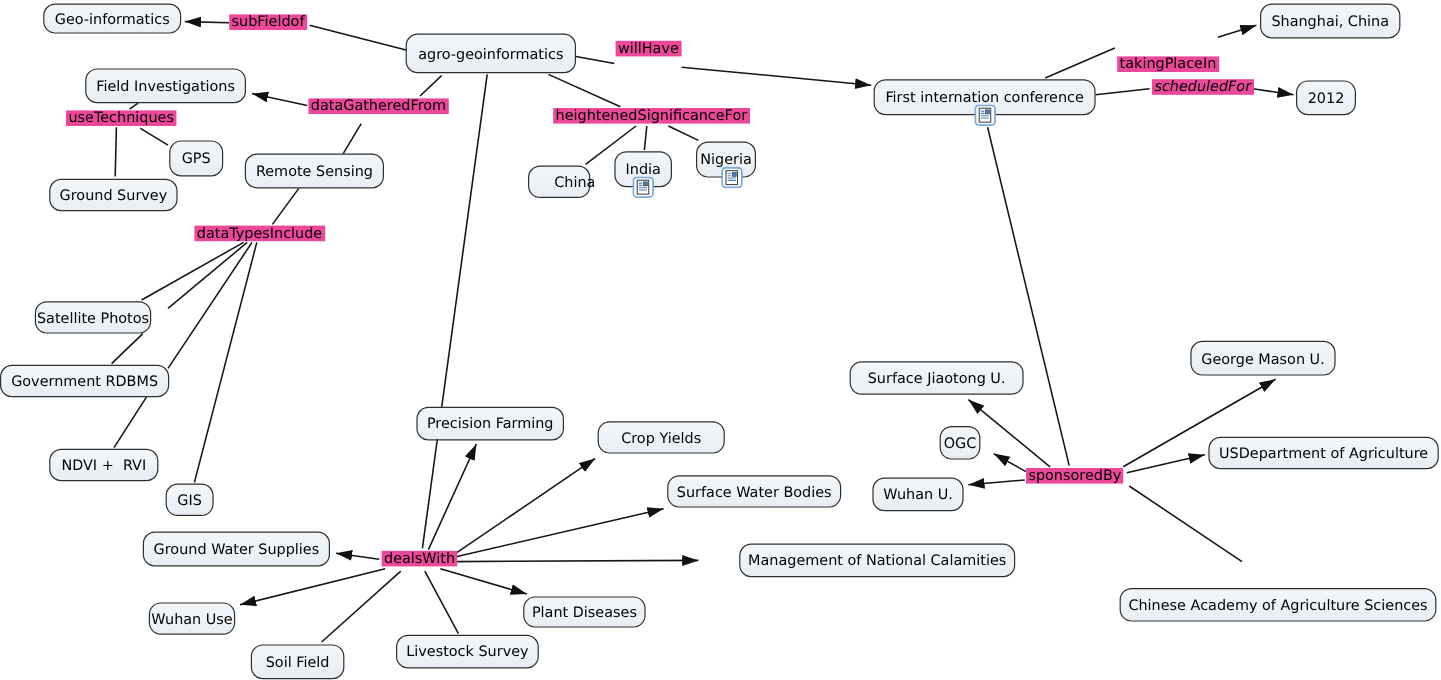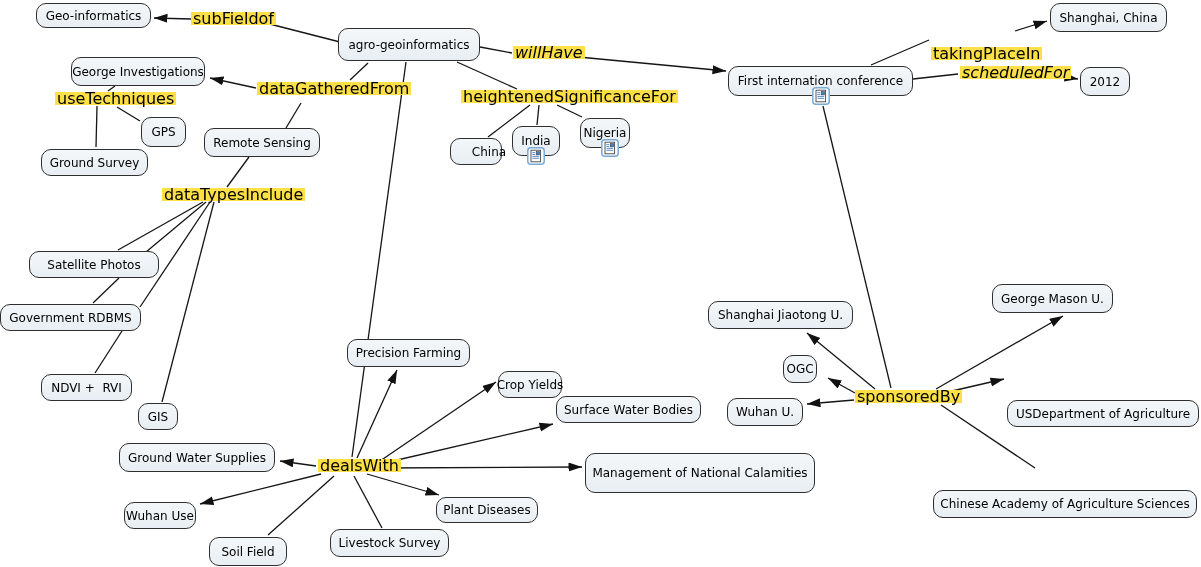--- a/index.html
+++ b/index.html
@@ -17,22 +17,22 @@
     background:linear-gradient(180deg,#f3f7fa 0%,#e8eef3 100%);
     border:1.4px solid #2f2f2f;
     border-radius:10px;
     font-size:12px;color:#000;
     white-space:pre;
     box-sizing:border-box;
     z-index:3;
   }
   .edge-label{
     position:absolute;
-    font-size:16px;line-height:13px;color:#000;
-    background:#fde047;
+    font-size:12px;line-height:13px;color:#000;
+    background:#ec4899;
     padding:0 2px;
     white-space:nowrap;
     z-index:2;
   }
   .res-icon{
     position:absolute;width:18px;height:18px;z-index:4;cursor:pointer;
   }
 </style>
 </head>
 <body>
@@ -85,39 +85,39 @@
       <line x1="854" y1="400" x2="807" y2="404" stroke="#151515" stroke-width="1.3" marker-end="url(#arrowhead)"></line>
       <line x1="936" y1="389" x2="1063" y2="316" stroke="#151515" stroke-width="1.3" marker-end="url(#arrowhead)"></line>
       <line x1="939" y1="394" x2="1004" y2="379" stroke="#151515" stroke-width="1.3" marker-end="url(#arrowhead)"></line>
       <line x1="941" y1="405" x2="1035" y2="468" stroke="#151515" stroke-width="1.3"></line>
     </svg>
   <div id="labels-layer">
       <div class="edge-label" style="left: 191px; top: 12px;">subFieldof</div>
       <div class="edge-label" style="left: 55px; top: 92px;">useTechniques</div>
       <div class="edge-label" style="left: 257px; top: 82px;">dataGatheredFrom</div>
       <div class="edge-label" style="left: 162px; top: 188px;">dataTypesInclude</div>
-      <div class="edge-label" style="left: 513px; top: 46px; font-style: italic;">willHave</div>
+      <div class="edge-label" style="left: 513px; top: 34px;">willHave</div>
       <div class="edge-label" style="left: 461px; top: 90px;">heightenedSignificanceFor</div>
       <div class="edge-label" style="left: 931px; top: 26px; margin-top: 21px;">takingPlaceIn</div>
       <div class="edge-label" style="left: 960px; top: 66px; font-style: italic;">scheduledFor</div>
       <div class="edge-label" style="left: 318px; top: 459px;">dealsWith</div>
       <div class="edge-label" style="left: 855px; top: 390px;">sponsoredBy</div>
     </div>
   <div id="nodes-layer">
       <div class="node" style="left: 36px; top: 3px; width: 115px; height: 25px;">Geo-informatics</div>
       <div class="node" style="left: 338px; top: 28px; width: 142px; height: 33px;">agro-geoinformatics</div>
-      <div class="node" style="left: 71px; top: 57px; width: 134px; height: 29px;">George Investigations</div>
+      <div class="node" style="left: 71px; top: 57px; width: 134px; height: 29px;">Field Investigations</div>
       <div class="node" style="left: 141px; top: 117px; width: 45px; height: 30px;">GPS</div>
       <div class="node" style="left: 41px; top: 149px; width: 107px; height: 27px;">Ground Survey</div>
       <div class="node" style="left: 204px; top: 128px; width: 116px; height: 29px;">Remote Sensing</div>
-      <div class="node" style="left: 29px; top: 251px; width: 130px; height: 27px;">Satellite Photos</div>
+      <div class="node" style="left: 29px; top: 251px; width: 97px; height: 27px;">Satellite Photos</div>
       <div class="node" style="left: 0px; top: 304px; width: 141px; height: 27px;">Government RDBMS</div>
       <div class="node" style="left: 41px; top: 374px; width: 91px; height: 27px;">NDVI +  RVI</div>
       <div class="node" style="left: 138px; top: 403px; width: 40px; height: 27px;">GIS</div>
-      <div class="node" style="left: 450px; top: 138px; width: 52px; height: 27px; padding-left: 26px;">China</div>
+      <div class="node" style="left: 440px; top: 138px; width: 52px; height: 27px; padding-left: 26px;">China</div>
       <div class="node" style="left: 512px; top: 126px; width: 48px; height: 30px;">India</div>
       <div class="res-icon" style="left: 527px; top: 147px;"><svg width="18" height="18" viewBox="0 0 18 18">
           <rect x="0.8" y="0.8" width="16.4" height="16.4" rx="3" fill="#ffffff" stroke="#78aad8" stroke-width="1.5"></rect>
           <rect x="4" y="3.2" width="9.6" height="11.6" fill="#ffffff" stroke="#444444" stroke-width="0.9"></rect>
           <rect x="9.2" y="4.6" width="3.3" height="3.3" fill="#4d7fbe" stroke="#223344" stroke-width="0.5"></rect>
           <line x1="5.4" y1="5.6" x2="8.2" y2="5.6" stroke="#4d7fbe" stroke-width="0.9"></line>
           <line x1="5.4" y1="7.5" x2="8.2" y2="7.5" stroke="#4d7fbe" stroke-width="0.9"></line>
           <line x1="5.4" y1="9.4" x2="12.2" y2="9.4" stroke="#4d7fbe" stroke-width="0.9"></line>
           <line x1="5.4" y1="11.3" x2="12.2" y2="11.3" stroke="#4d7fbe" stroke-width="0.9"></line>
         </svg></div>
@@ -137,28 +137,28 @@
           <rect x="4" y="3.2" width="9.6" height="11.6" fill="#ffffff" stroke="#444444" stroke-width="0.9"></rect>
           <rect x="9.2" y="4.6" width="3.3" height="3.3" fill="#4d7fbe" stroke="#223344" stroke-width="0.5"></rect>
           <line x1="5.4" y1="5.6" x2="8.2" y2="5.6" stroke="#4d7fbe" stroke-width="0.9"></line>
           <line x1="5.4" y1="7.5" x2="8.2" y2="7.5" stroke="#4d7fbe" stroke-width="0.9"></line>
           <line x1="5.4" y1="9.4" x2="12.2" y2="9.4" stroke="#4d7fbe" stroke-width="0.9"></line>
           <line x1="5.4" y1="11.3" x2="12.2" y2="11.3" stroke="#4d7fbe" stroke-width="0.9"></line>
         </svg></div>
       <div class="node" style="left: 1050px; top: 3px; width: 117px; height: 29px;">Shanghai, China</div>
       <div class="node" style="left: 1080px; top: 67px; width: 50px; height: 29px;">2012</div>
       <div class="node" style="left: 347px; top: 339px; width: 123px; height: 28px;">Precision Farming</div>
-      <div class="node" style="left: 498px; top: 351px; width: 64px; height: 27px; margin-top: 20px;">Crop Yields</div>
+      <div class="node" style="left: 498px; top: 351px; width: 106px; height: 27px;">Crop Yields</div>
       <div class="node" style="left: 556px; top: 396px; width: 145px; height: 27px;">Surface Water Bodies</div>
-      <div class="node" style="left: 585px; top: 453px; width: 230px; height: 40px;">Management of National Calamities</div>
+      <div class="node" style="left: 616px; top: 453px; width: 230px; height: 28px;">Management of National Calamities</div>
       <div class="node" style="left: 119px; top: 443px; width: 156px; height: 29px;">Ground Water Supplies</div>
       <div class="node" style="left: 124px; top: 502px; width: 72px; height: 27px;">Wuhan Use</div>
       <div class="node" style="left: 209px; top: 537px; width: 78px; height: 29px;">Soil Field</div>
       <div class="node" style="left: 330px; top: 529px; width: 119px; height: 28px;">Livestock Survey</div>
       <div class="node" style="left: 436px; top: 497px; width: 102px; height: 26px;">Plant Diseases</div>
-      <div class="node" style="left: 708px; top: 301px; width: 145px; height: 28px;">Shanghai Jiaotong U.</div>
+      <div class="node" style="left: 708px; top: 301px; width: 145px; height: 28px;">Surface Jiaotong U.</div>
       <div class="node" style="left: 783px; top: 355px; width: 34px; height: 28px;">OGC</div>
       <div class="node" style="left: 727px; top: 398px; width: 76px; height: 28px;">Wuhan U.</div>
       <div class="node" style="left: 992px; top: 284px; width: 121px; height: 29px;">George Mason U.</div>
-      <div class="node" style="left: 1007px; top: 364px; width: 192px; height: 27px; margin-top: 36px;">USDepartment of Agriculture</div>
+      <div class="node" style="left: 1007px; top: 364px; width: 192px; height: 27px;">USDepartment of Agriculture</div>
       <div class="node" style="left: 933px; top: 470px; width: 264px; height: 28px; margin-top: 20px;">Chinese Academy of Agriculture Sciences</div>
     </div>
 </div>
 
 </body></html>

